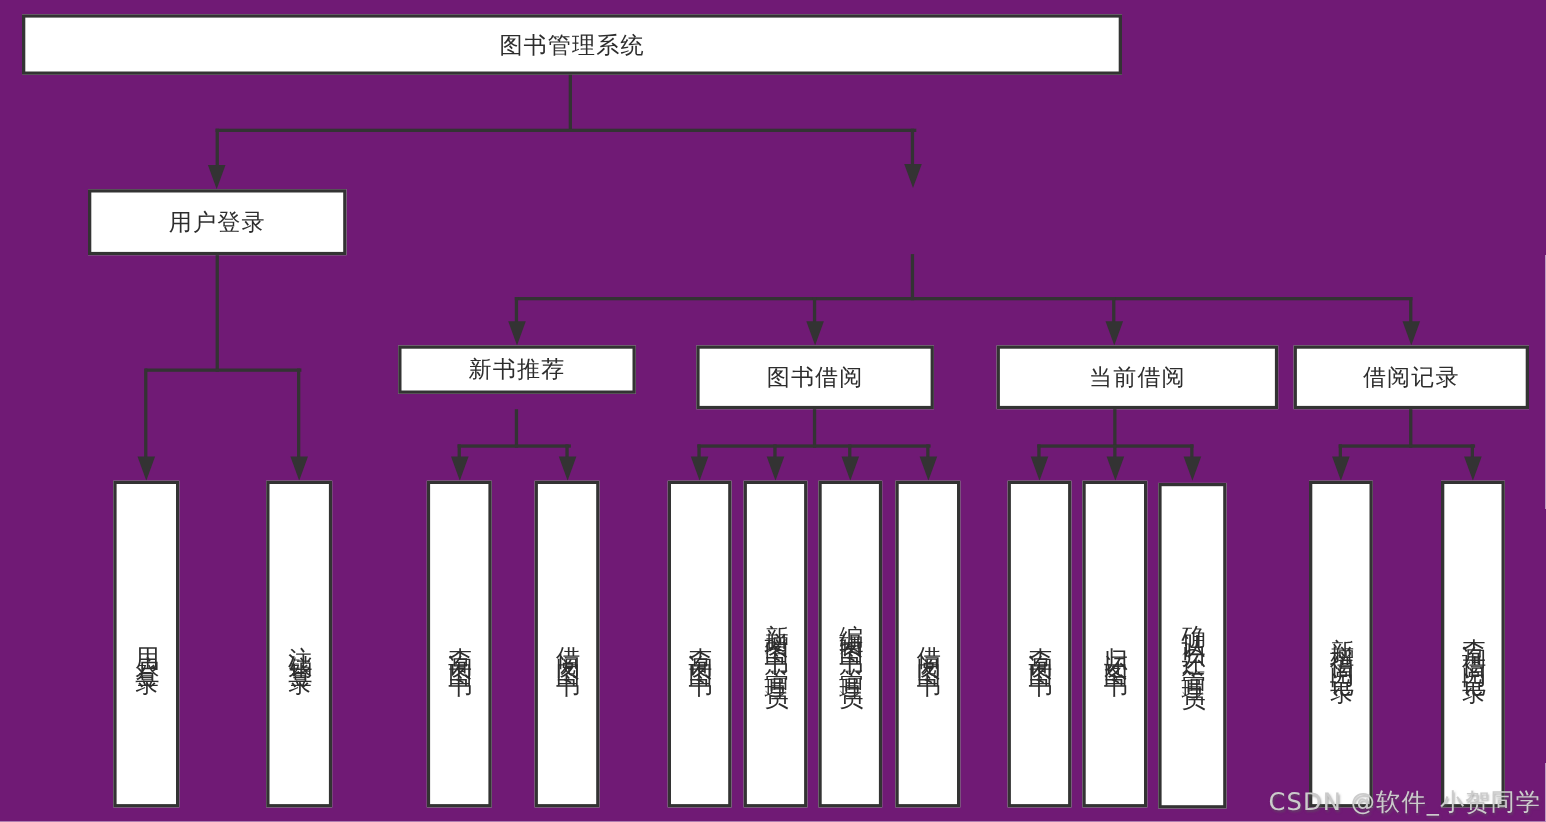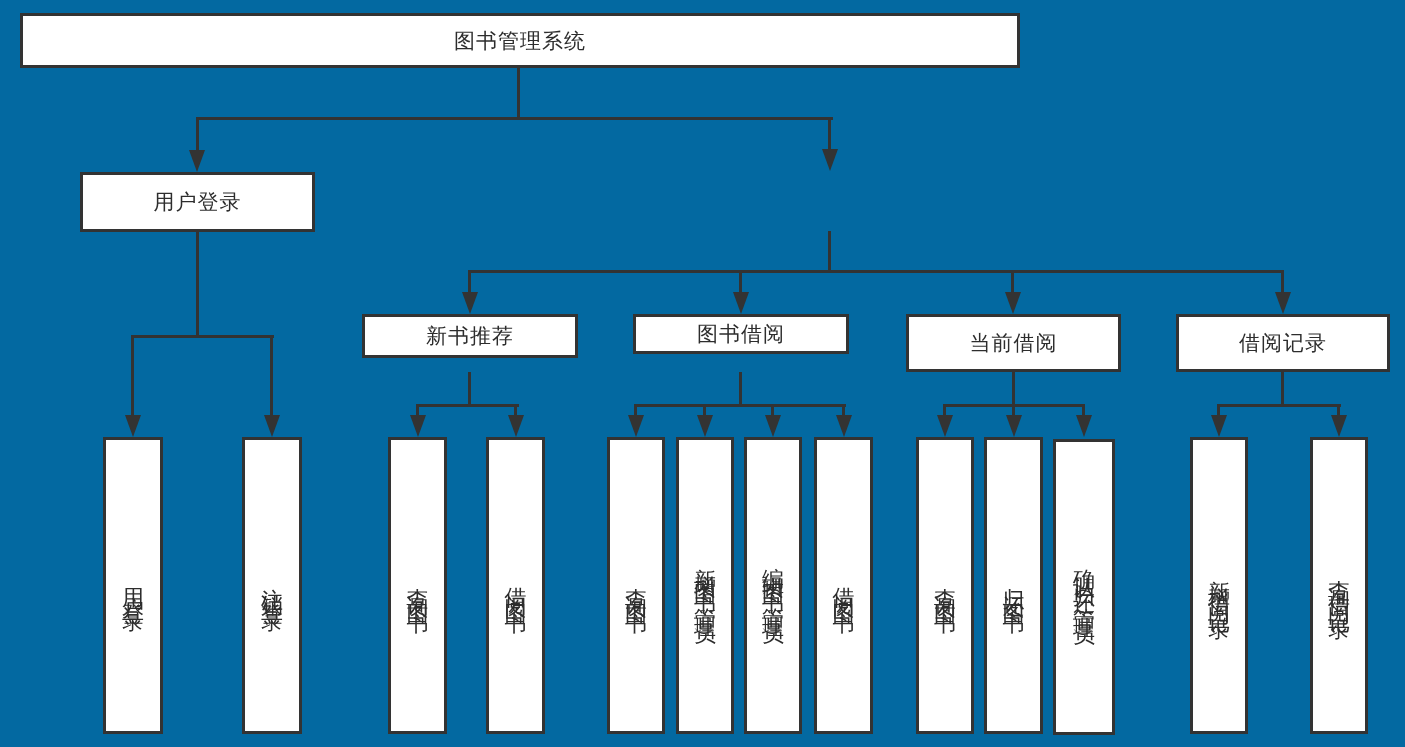--- a/index.html
+++ b/index.html
@@ -1,17 +1,17 @@
 <!DOCTYPE html>
 <html><head>
 <meta charset="utf-8">
 <style>
   html,body{margin:0;padding:0;background:#ffffff;}
   .canvas{
-    position:relative;width:1405px;height:747px;background:#0369a1;
+    position:relative;width:1405px;height:747px;background:#701a75;
     font-family:"DejaVu Sans",sans-serif;overflow:hidden;
   }
   .box{
     position:absolute;box-sizing:border-box;border:3px solid #333333;background:#ffffff;
     display:flex;align-items:center;justify-content:center;
     color:#2d2d2d;font-size:21px;letter-spacing:1px;white-space:nowrap;
   }
   .vbox{
     position:absolute;box-sizing:border-box;border:3px solid #333333;background:#ffffff;
     display:flex;align-items:center;justify-content:center;color:#2d2d2d;
@@ -66,24 +66,24 @@
   <div class="line" style="left:739px;top:270px;width:3px;height:24px;"></div>
   <div class="arrow" style="left:733px;top:292px;"></div>
   <div class="line" style="left:1011px;top:270px;width:3px;height:24px;"></div>
   <div class="arrow" style="left:1005px;top:292px;"></div>
   <div class="line" style="left:1281px;top:270px;width:3px;height:24px;"></div>
   <div class="arrow" style="left:1275px;top:292px;"></div>
 
   <div class="box" style="left:362px;top:314px;width:216px;height:44px;">
     <span>新书推荐</span>
   </div>
-  <div class="box" style="left:633px;top:314px;width:216px;height:40px;font-family:Liberation Mono, monospace;">
+  <div class="box" style="left:633px;top:314px;width:216px;height:58px;font-family:Liberation Mono, monospace;">
     <span>图书借阅</span>
   </div>
-  <div class="box" style="left:906px;top:314px;width:215px;height:58px;">
+  <div class="box" style="left:906px;top:314px;width:256px;height:58px;">
     <span>当前借阅</span>
   </div>
   <div class="box" style="left:1176px;top:314px;width:214px;height:58px;">
     <span>借阅记录</span>
   </div>
 
   <div class="line" style="left:468px;top:372px;width:3px;height:35px;"></div>
   <div class="line" style="left:416px;top:404px;width:103px;height:3px;"></div>
   <div class="line" style="left:416px;top:404px;width:3px;height:13px;"></div>
   <div class="arrow" style="left:410px;top:415px;"></div>
@@ -154,14 +154,15 @@
     <span class="vtext">确认归还（管理员）</span>
   </div>
 
   <div class="vbox" style="left:1190px;top:437px;width:58px;height:297px;">
     <span class="vtext">新增借阅记录</span>
   </div>
   <div class="vbox" style="left:1310px;top:437px;width:58px;height:297px;">
     <span class="vtext">查询借阅记录</span>
   </div>
 
+  <div class="watermark">CSDN @软件_小贺同学</div>
 
 </div>
 
 </body></html>

